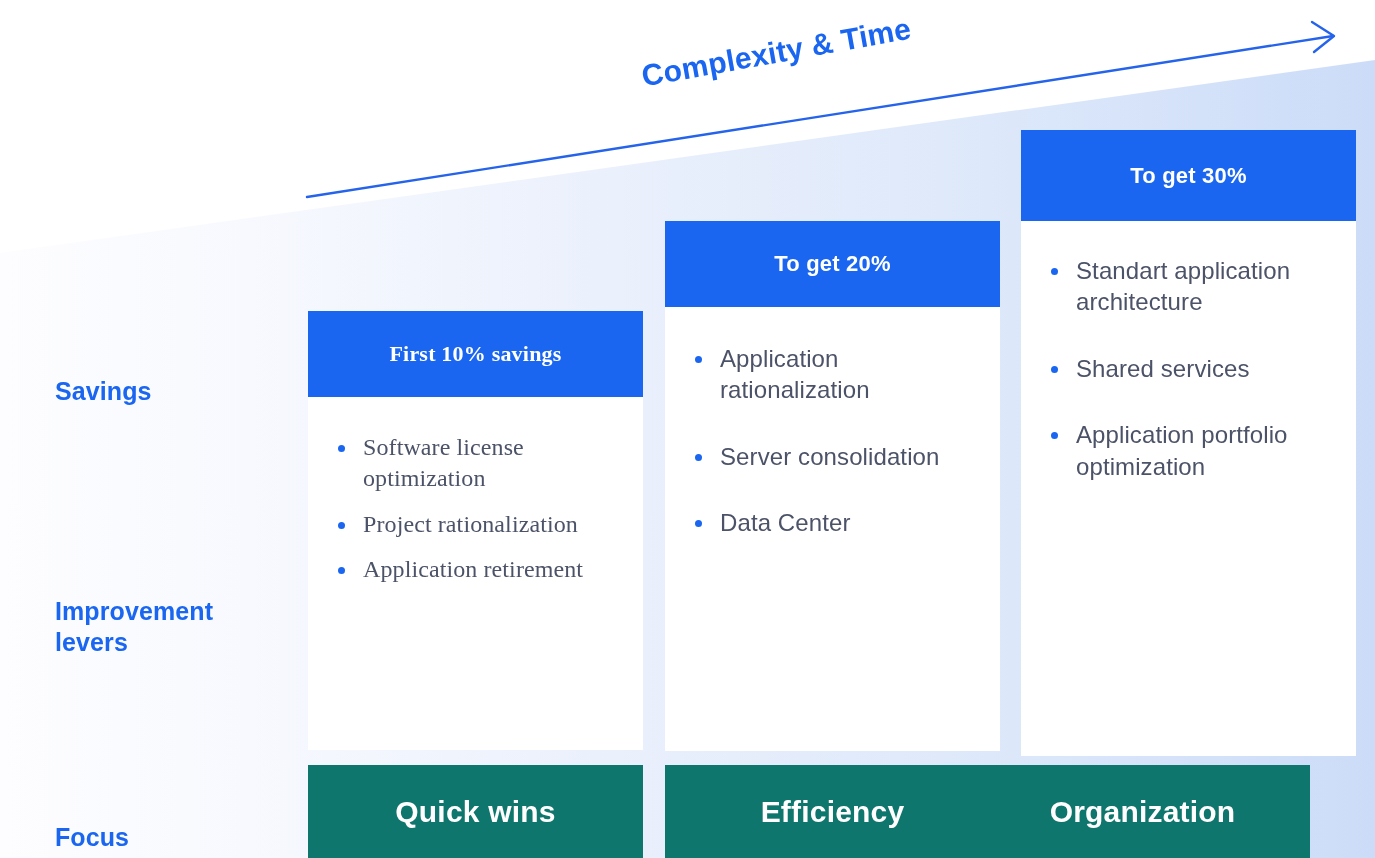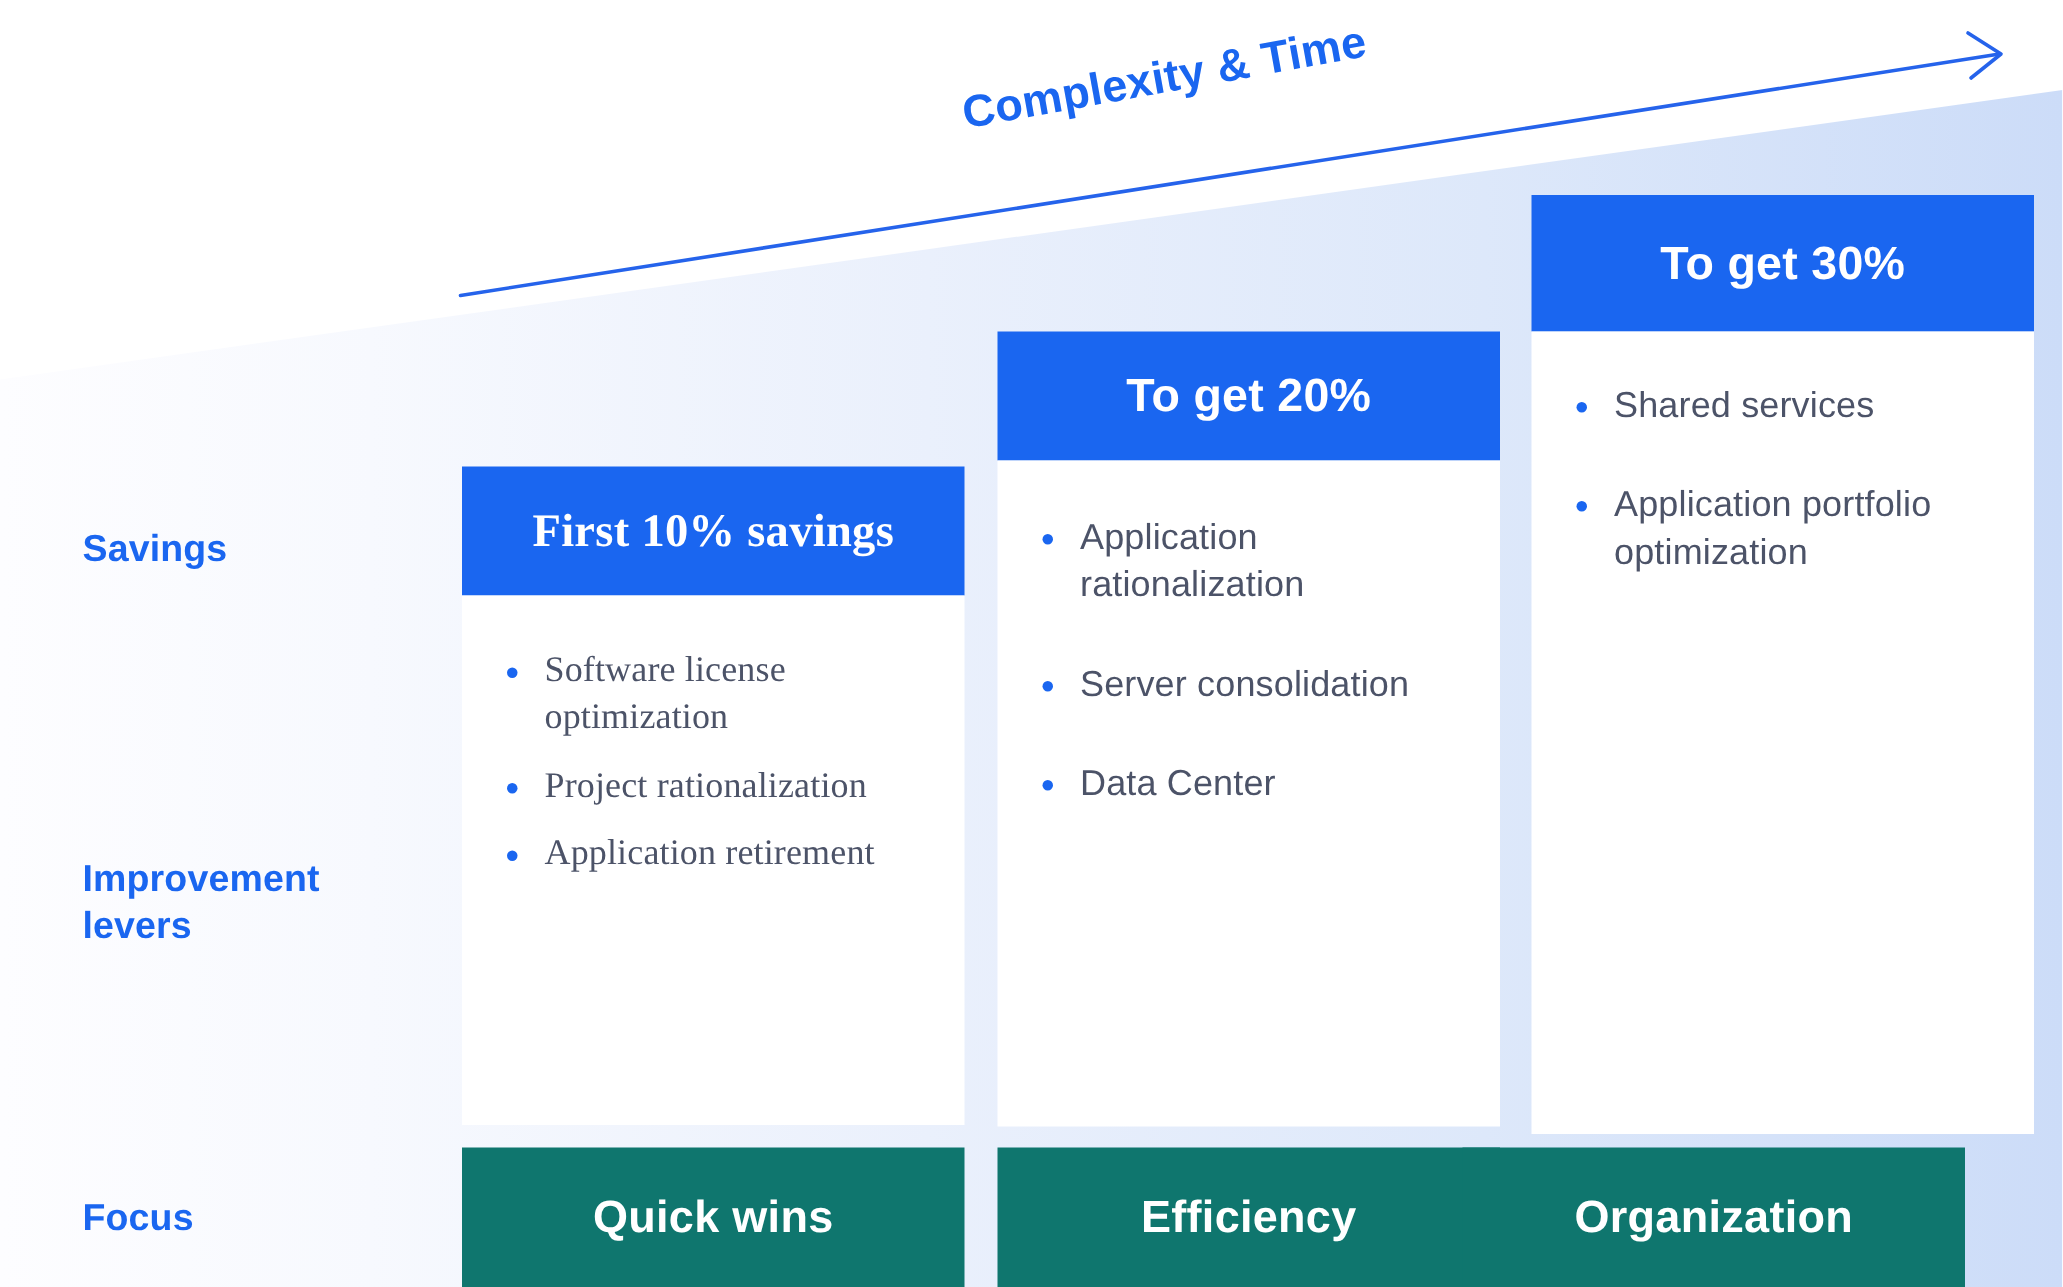--- a/index.html
+++ b/index.html
@@ -46,40 +46,41 @@
 
   
   .row-label {
     position: absolute;
     z-index: 5;
     color: #1a66f0;
     font-size: 25px;
     font-weight: bold;
     line-height: 1.22;
     letter-spacing: .1px;
+    margin-top: 25px;
   }
   #label-savings     { left: 55px; top: 351px; }
   #label-levers      { left: 55px; top: 571px; width: 230px; }
   #label-focus       { left: 55px; top: 797px; }
 
   
   .col {
     position: absolute;
     z-index: 5;
     display: flex;
     flex-direction: column;
   }
   #col-0 { left: 308px; top: 311px; width: 335px; font-family: Liberation Serif, serif; }
   #col-1 { left: 665px; top: 221px; width: 335px; }
   #col-2 { left: 1021px; top: 130px; width: 335px; }
 
   .card-header {
     background: #1a66f0;
     color: #ffffff;
-    font-size: 31px;
+    font-size: 22px;
     font-weight: bold;
     letter-spacing: .2px;
     display: flex;
     align-items: center;
     justify-content: center;
     height: 86px;
     flex: none;
   }
   #col-0 .card-header { height: 86px; }
   #col-1 .card-header { height: 86px; }
@@ -182,20 +183,21 @@
         <li class="bullet">Server consolidation</li>
         <li class="bullet">Data Center</li>
       </ul>
     </div>
   </div>
 
   <div class="col" id="col-2">
     <div class="card-header">To get 30%</div>
     <div class="card-body">
       <ul class="bullets">
+        <li class="bullet">Standart application architecture</li>
         <li class="bullet">Shared services</li>
         <li class="bullet">Application portfolio optimization</li>
       </ul>
     </div>
   </div>
 
   <div class="card-footer" id="footer-0">Quick wins</div>
   <div class="card-footer" id="footer-1">Efficiency</div>
   <div class="card-footer" id="footer-2">Organization</div>
 

